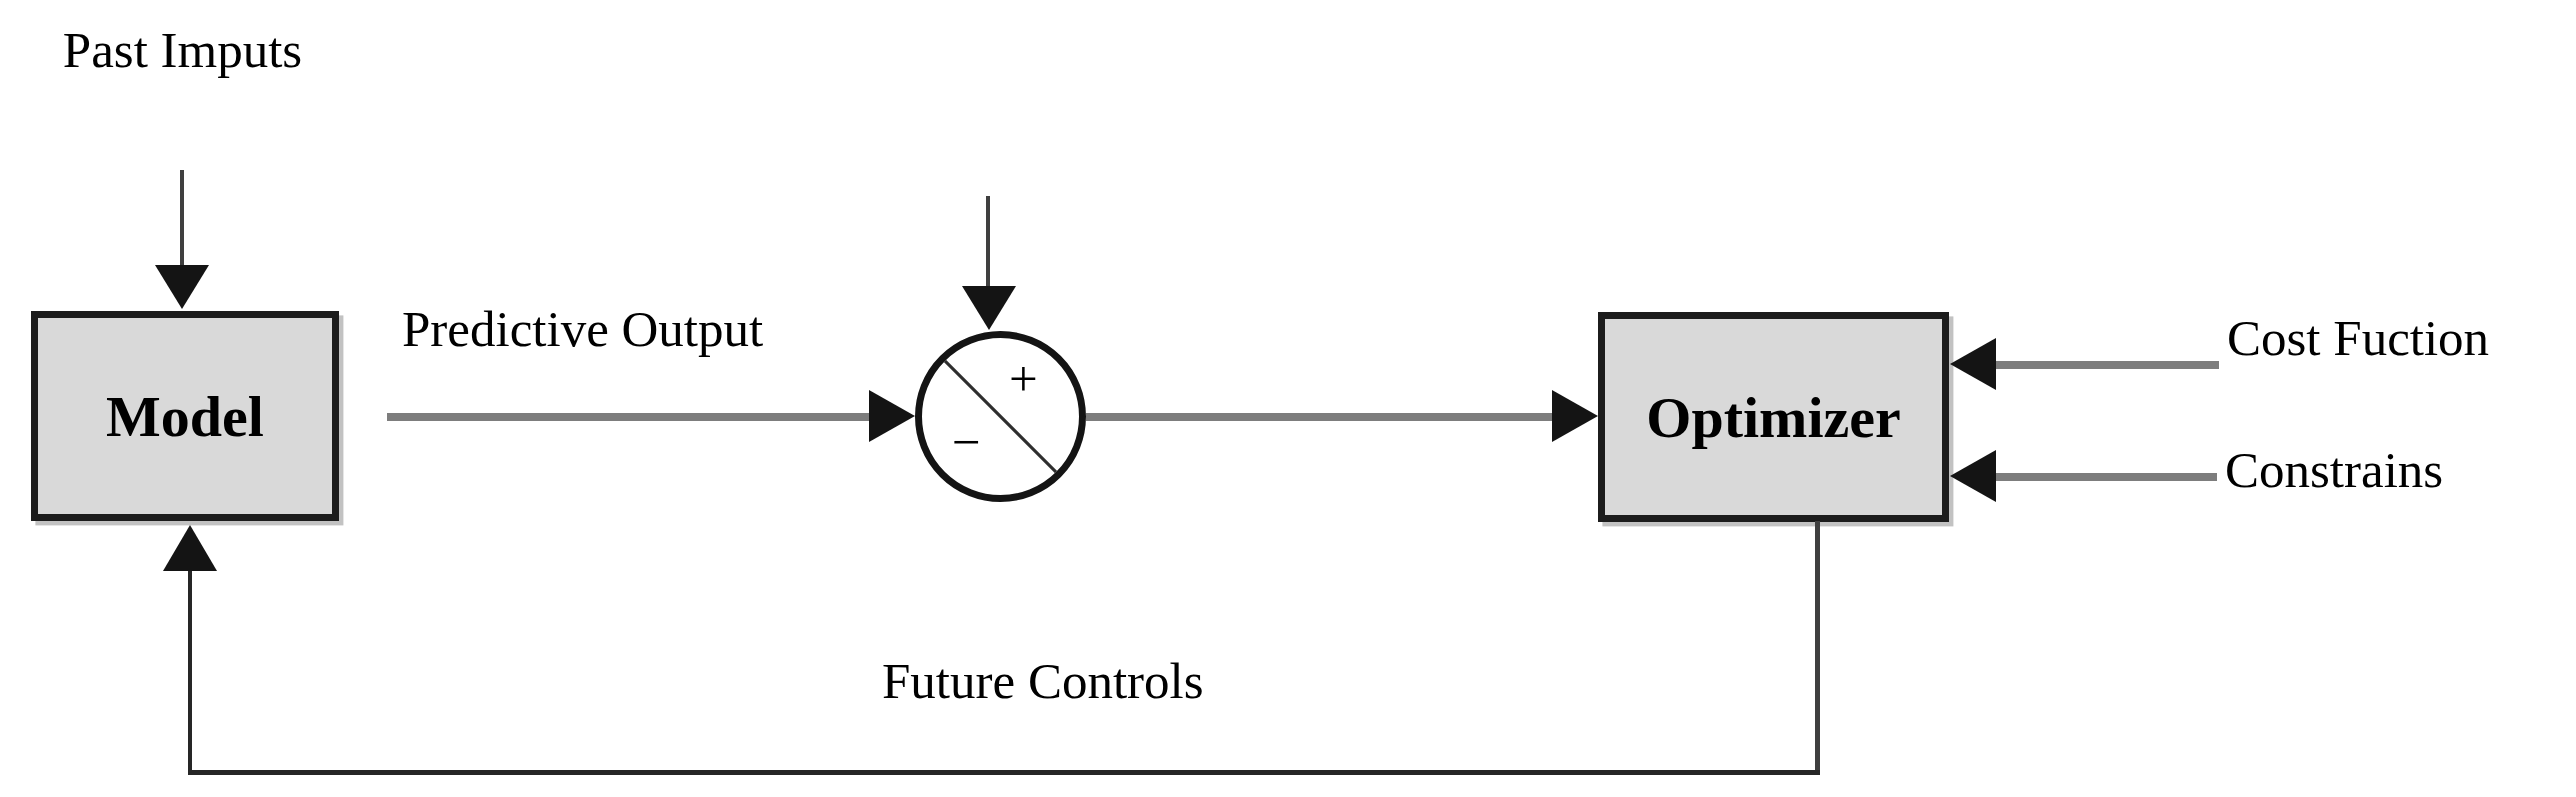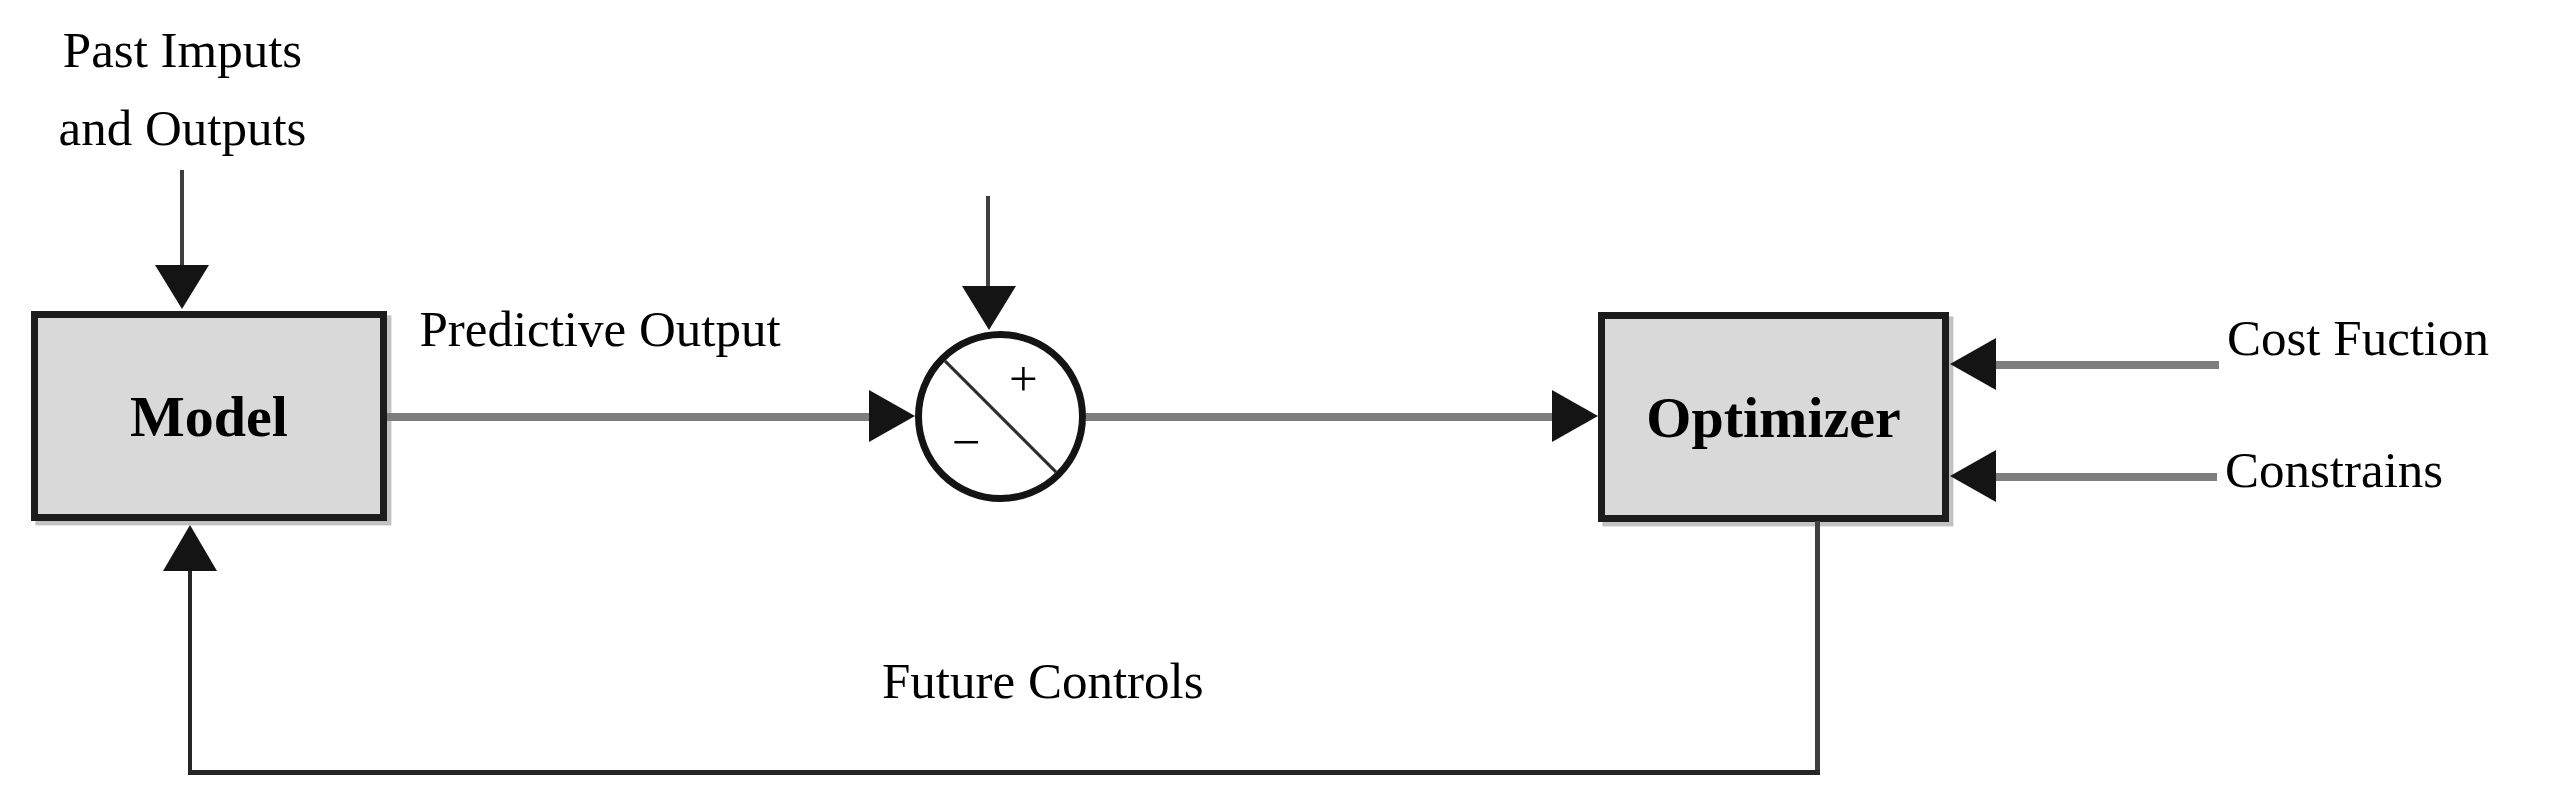--- a/index.html
+++ b/index.html
@@ -39,33 +39,32 @@
   .sum svg{position:absolute; left:0; top:0;}
   .sum .sign{position:absolute; font-size:51px; line-height:1; color:var(--text);}
 </style>
 </head>
 <body>
 
 <div id="canvas">
 
   <div class="lbl2" style="left:41px; top:10.6px; width:283px; line-height:78px;">
     <div>Past Imputs</div>
-    <div>and Outputs</div>
   </div>
 
   <div class="vline" style="left:180px; top:170px; width:4.4px; height:99px;"></div>
   <div class="arr arr-down" style="left:155px; top:265px;"></div>
 
-  <div class="node" style="left:31px; top:311px; width:356px; height:210px;">
+  <div class="node" style="left:31px; top:311px; width:308px; height:210px;">
     <span class="node-label">Model</span>
   </div>
 
   <div class="hline" style="left:387px; top:413px; width:482px;"></div>
   <div class="arr arr-right" style="left:869px; top:390px;"></div>
-  <div class="lbl" style="left:388px; top:301px; width:424px; text-align:center;">Predictive Output</div>
+  <div class="lbl" style="left:402px; top:301px; width:424px; ">Predictive Output</div>
 
   <div class="lbl2" style="left:841px; top:30px; width:291px; line-height:83px; text-align:left;">
   </div>
 
   <div class="vline" style="left:986px; top:196px; width:4.4px; height:90px;"></div>
   <div class="arr arr-down" style="left:962px; top:286px;"></div>
 
   <div class="sum">
     <svg width="157" height="157" viewBox="0 0 178 178">
       <line x1="26" y1="26" x2="152" y2="152" stroke="#2e2e2e" stroke-width="3.5"></line>

